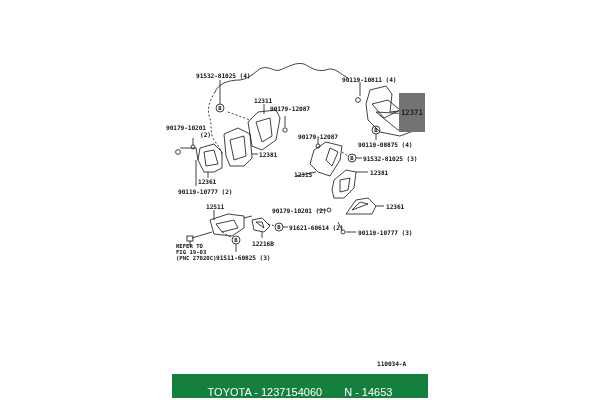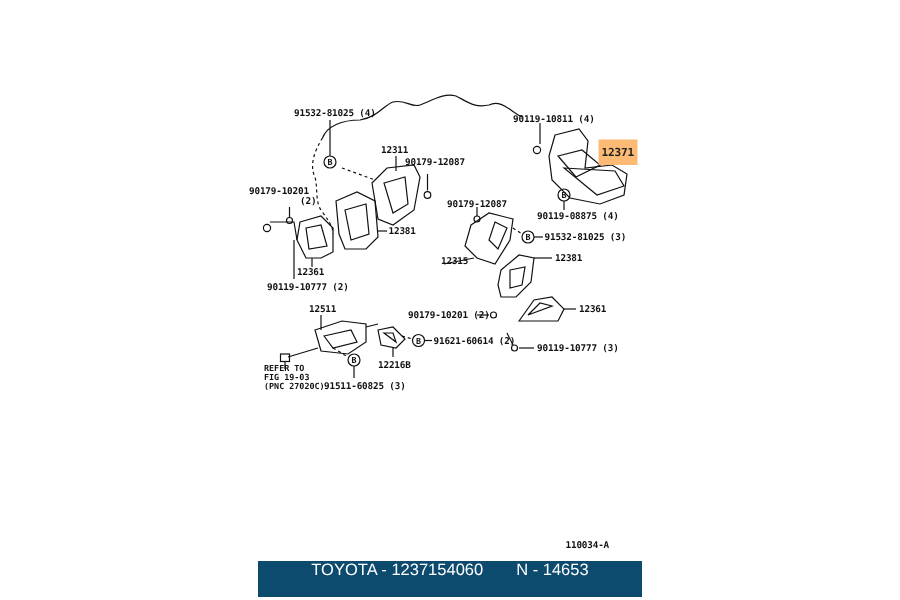--- a/index.html
+++ b/index.html
@@ -1,21 +1,21 @@
 <!DOCTYPE html>
 <html><head>
   <meta charset="utf-8">
   <style>
     html, body { margin: 0; padding: 0; background: #ffffff; }
     body { width: 600px; height: 400px; position: relative; overflow: hidden; font-family: "DejaVu Sans Mono", monospace; }
     .canvas { position: absolute; left: 0; top: 0; width: 600px; height: 400px; }
     .lbl { position: absolute; font-family: "DejaVu Sans Mono", monospace; font-size: 6.2px; color: #111; white-space: nowrap; letter-spacing: -0.1px; font-weight: bold; }
     .lbl.big { font-size: 7.4px; }
-    .hl { background: #fdba74; color: #222; padding: 4px 2px; }
-    .footer { position: absolute; left: 172px; top: 374px; width: 256px; height: 24px; background: #0c4a6e; color: #ffffff; display: flex; align-items: flex-start; justify-content: center; font-family: "Liberation Sans", sans-serif; font-size: 11px; }
+    .hl { background: #737373; color: #222; padding: 15px 2px; }
+    .footer { position: absolute; left: 172px; top: 374px; width: 256px; height: 24px; background: #15803d; color: #ffffff; display: flex; align-items: flex-end; justify-content: center; font-family: "Liberation Sans", sans-serif; font-size: 11px; }
     .footer .sep { display: inline-block; width: 22px; }
     .refnote { position: absolute; left: 176px; top: 243px; font-family: "DejaVu Sans Mono", monospace; font-size: 5.6px; line-height: 6px; color: #111; font-weight: bold; }
   </style>
 </head>
 <body>
 
 <div class="canvas">
   <svg width="600" height="400" viewBox="0 0 600 400" style="position:absolute;left:0;top:0;">
     <g fill="none" stroke="#111" stroke-width="0.8">
 

